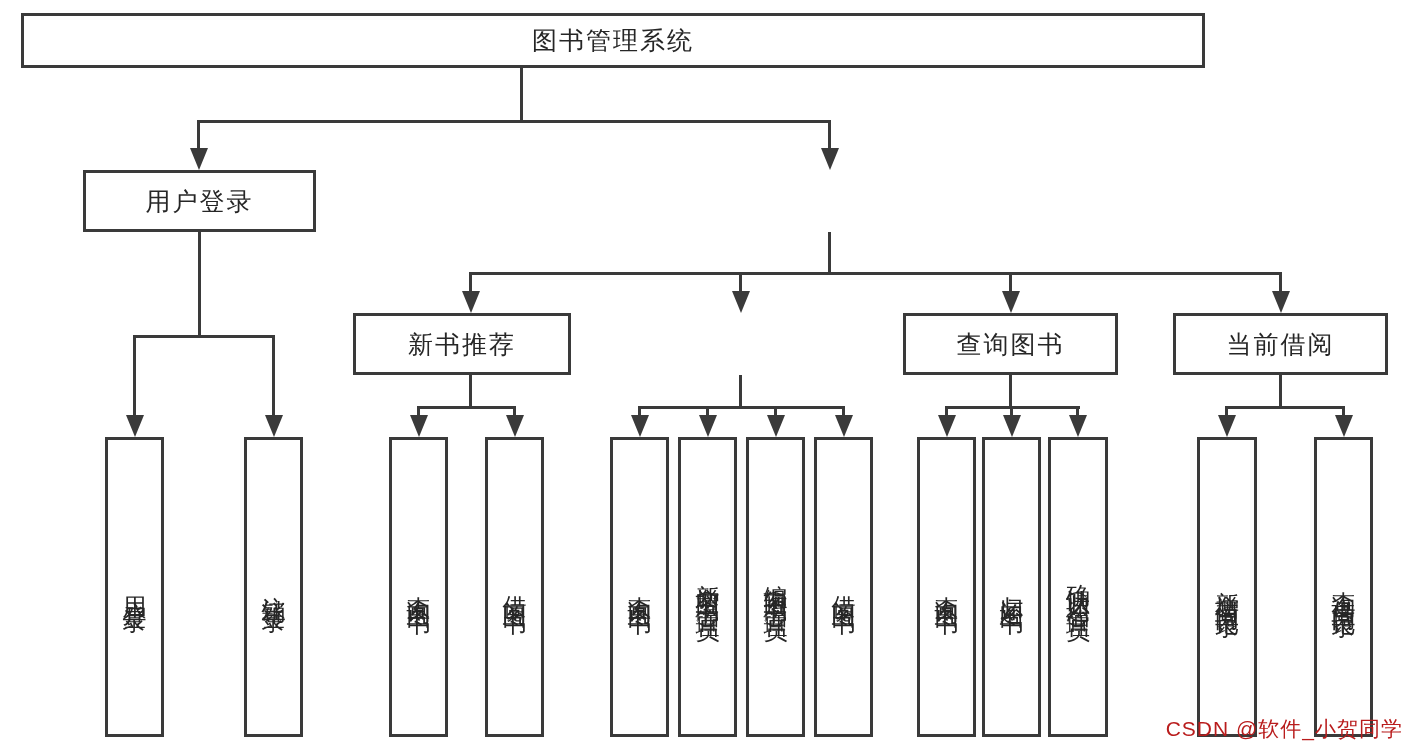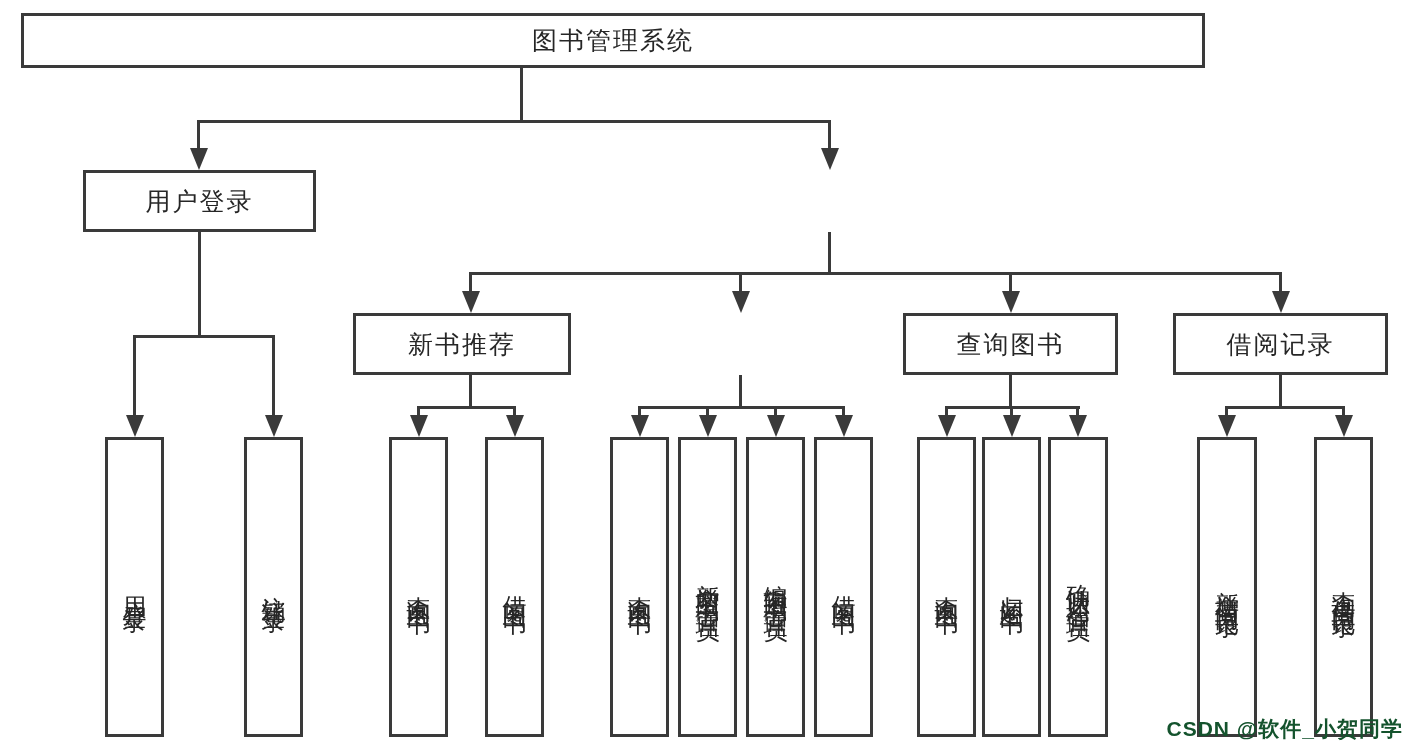--- a/index.html
+++ b/index.html
@@ -45,24 +45,23 @@
     border-left: 9px solid transparent;
     border-right: 9px solid transparent;
     border-top: 22px solid #3a3a3a;
   }
   .watermark {
     position: absolute;
     right: 2px;
     bottom: 4px;
     font-size: 21px;
     letter-spacing: 1px;
-    color: #14532d;
+    color: #b91c1c;
     z-index: 5;
     white-space: nowrap;
-    font-weight: bold;
   }
 </style>
 </head>
 <body>
 
 <div class="canvas">
 
   <div class="box h" style="left:21px;top:13px;width:1184px;height:55px">
     <span>图书管理系统</span>
   </div>
@@ -96,21 +95,21 @@
   <div class="vline" style="left:1279px;top:272px;height:25px"></div>
   <div class="arw" style="left:1272px;top:291px"></div>
 
   <div class="box h" style="left:353px;top:313px;width:218px;height:62px">
     <span>新书推荐</span>
   </div>
   <div class="box h" style="left:903px;top:313px;width:215px;height:62px">
     <span>查询图书</span>
   </div>
   <div class="box h" style="left:1173px;top:313px;width:215px;height:62px">
-    <span>借阅记录</span>
+    <span>当前借阅</span>
   </div>
 
   <div class="vline" style="left:469px;top:375px;height:31px"></div>
   <div class="hline" style="left:417px;top:406px;width:99px"></div>
   <div class="vline" style="left:417px;top:406px;height:15px"></div>
   <div class="arw" style="left:410px;top:415px"></div>
   <div class="vline" style="left:513px;top:406px;height:15px"></div>
   <div class="arw" style="left:506px;top:415px"></div>
 
   <div class="vline" style="left:739px;top:375px;height:31px"></div>

